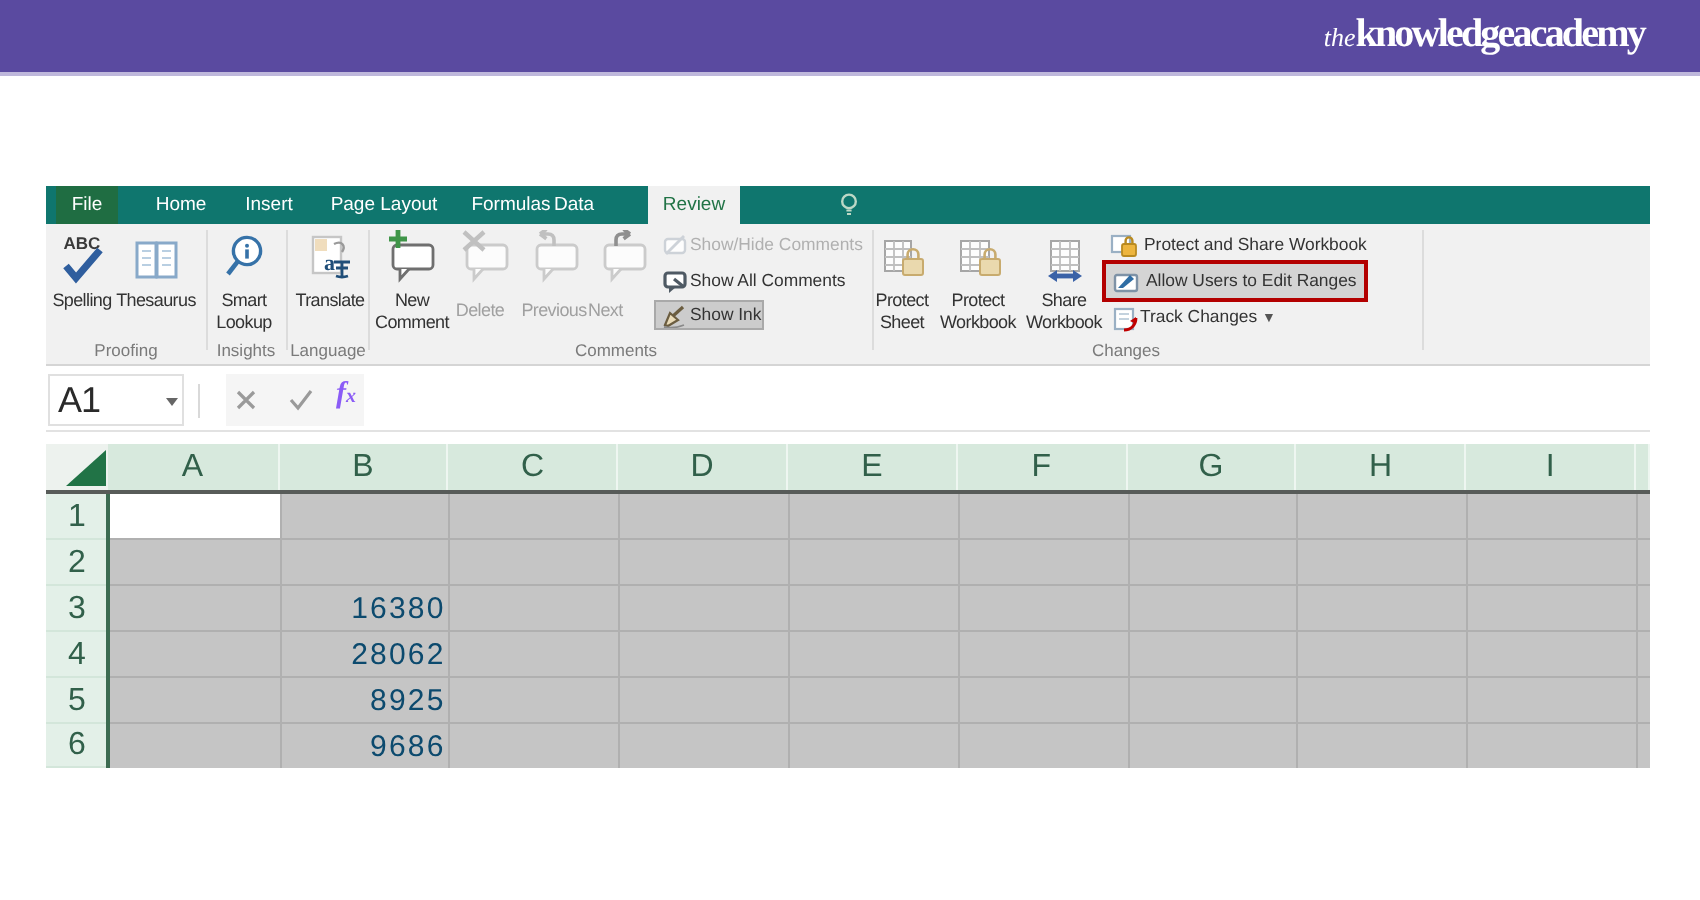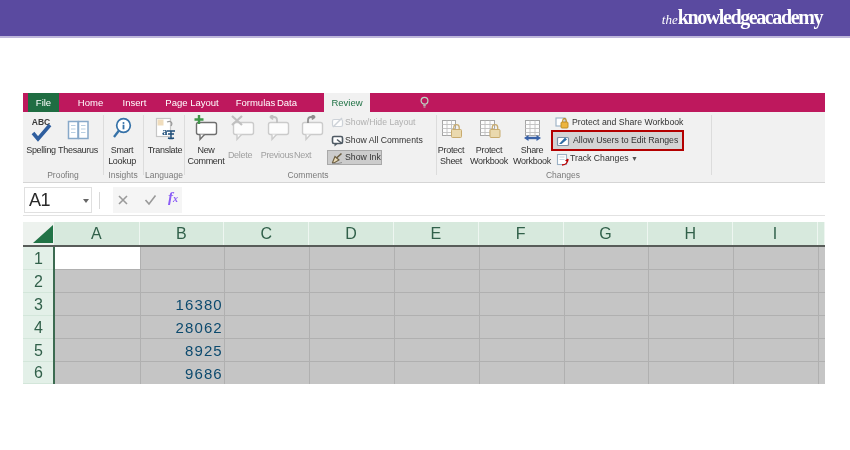--- a/index.html
+++ b/index.html
@@ -5,21 +5,21 @@
 * { margin:0; padding:0; box-sizing:border-box; }
 html,body { width:850px; height:450px; background:#ffffff; font-family:"Liberation Sans", sans-serif; overflow:hidden; }
 .abs { position:absolute; }
 #purple { position:absolute; left:0; top:0; width:850px; height:36px; background:#5a4aa0; }
 #purple .fade { position:absolute; left:0; top:36px; width:850px; height:2px; background:#beb7db; }
 #logo { position:absolute; right:28px; top:0; height:36px; line-height:34.5px; color:#ffffff; font-family:"Liberation Serif", serif; white-space:nowrap; }
 #logo .the { font-style:italic; font-size:13px; font-weight:400; }
 #logo .ka { font-size:20px; font-weight:700; letter-spacing:-1.4px; }
 #shot { position:absolute; left:23px; top:93px; width:802px; height:292px; }
 
-#tabbar { position:absolute; left:0; top:0; width:802px; height:19px; background:#be185d; }
+#tabbar { position:absolute; left:0; top:0; width:802px; height:19px; background:#0f766e; }
 .tab { position:absolute; top:0; height:19px; color:#fff; font-size:9.5px; line-height:19px; text-align:center; }
 .tab.sel { background:#f1f1f1; color:#217346; }
 
 #ribbon { position:absolute; left:0; top:19px; width:802px; height:71px; background:#f1f1f1; border-bottom:1px solid #d5d5d5; }
 .gsep { position:absolute; top:3px; height:60px; width:1px; background:#dcdcdc; }
 .glabel { position:absolute; top:58px; height:12px; font-size:8.5px; color:#7a7a7a; text-align:center; }
 .biglabel { position:absolute; font-size:9px; letter-spacing:-0.3px; color:#333; text-align:center; line-height:10.5px; }
 .biglabel.dis { color:#a0a0a0; }
 .smallrow { position:absolute; font-size:8.7px; color:#333; white-space:nowrap; }
 .smallrow.dis { color:#b0b0b0; }
@@ -129,21 +129,21 @@
       <rect x="4.5" y="7.5" width="20" height="12" rx="2" fill="#fcfcfc" stroke="#cbcbcb" stroke-width="1.4"></rect>
       <path d="M8 19.5 L8 24.5 L12.5 19.5" fill="#fcfcfc" stroke="#cbcbcb" stroke-width="1.4"></path>
       <path d="M10 8 V5 Q10 2 13 2 H17 M17 2 l-3.2 -2.4 M17 2 l-3.2 2.4" fill="none" stroke="#8f8f8f" stroke-width="1.8"></path>
     </svg>
     <div class="biglabel dis" style="left:271px;top:38px;width:14px;">Next</div>
 
     <svg class="abs" style="left:308px;top:5px;" width="13" height="12" viewBox="0 0 13 12">
       <rect x="1.5" y="2.5" width="10" height="7" rx="1.5" fill="#fdfdfd" stroke="#cdd2d8" stroke-width="1.2"></rect>
       <path d="M2 10 L11 1" stroke="#cdd2d8" stroke-width="1.4"></path>
     </svg>
-    <div class="smallrow dis" style="left:322px;top:5px;">Show/Hide Layout</div>
+    <div class="smallrow dis" style="left:322px;top:5px;">Show/Hide Comments</div>
     <svg class="abs" style="left:308px;top:23px;" width="13" height="12" viewBox="0 0 13 12">
       <rect x="1.5" y="1.5" width="10" height="7" rx="1.5" fill="#fff" stroke="#4f5a64" stroke-width="1.6"></rect>
       <path d="M3.5 8.5 L3.5 11.5 L7 8.5" fill="#4f5a64"></path>
       <path d="M6 4.5 l5 4" stroke="#4f5a64" stroke-width="1.6"></path>
     </svg>
     <div class="smallrow" style="left:322px;top:23px;">Show All Comments</div>
     <div class="abs" style="left:304px;top:38px;width:55px;height:15px;background:#cccccc;border:1px solid #a9a9a9;"></div>
     <svg class="abs" style="left:308px;top:40px;" width="13" height="12" viewBox="0 0 13 12">
       <path d="M1.5 10.5 L4 4.5 L8 8 L3 11 Z" fill="#eadbb8" stroke="#6b5d40" stroke-width="1.1"></path>
       <path d="M5.5 6 L10.5 1.5" stroke="#6b5d40" stroke-width="1.6"></path>

